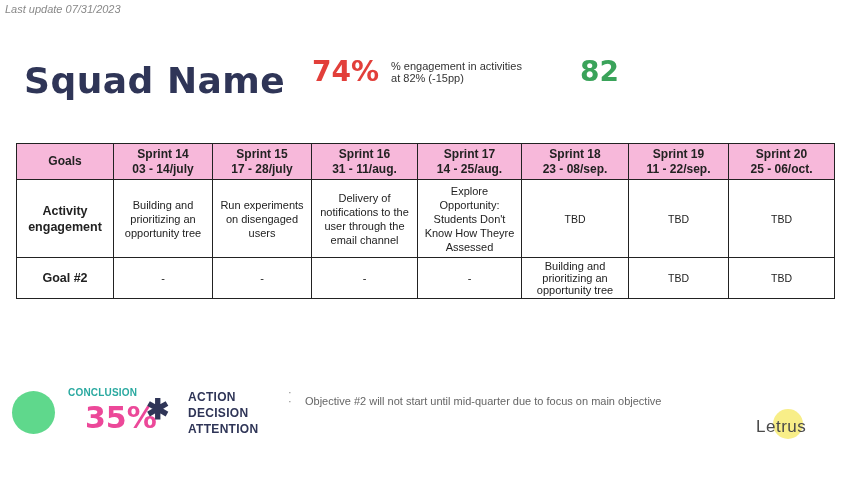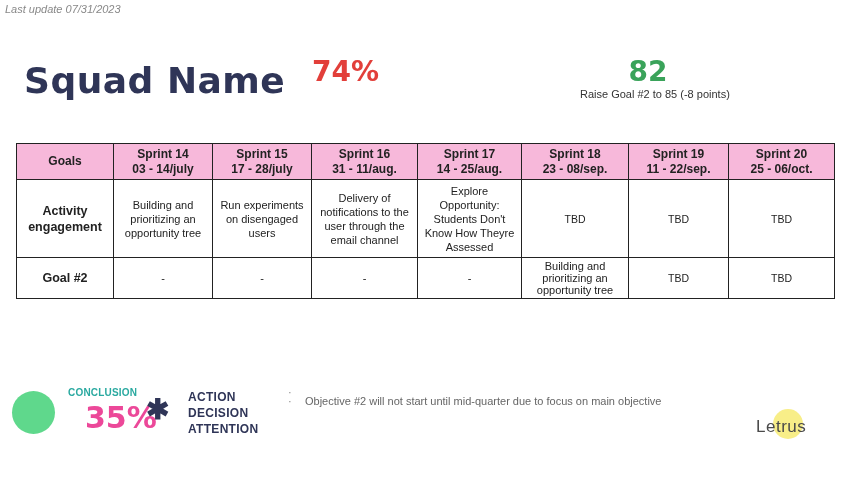--- a/index.html
+++ b/index.html
@@ -1,19 +1,19 @@
 <!DOCTYPE html>
 <html><head>
   <meta charset="utf-8">
   <style>
     html, body { margin:0; padding:0; }
     body { width:850px; height:478px; background:#ffffff; position:relative; overflow:hidden; font-family:"Liberation Sans", sans-serif; color:#222; }
     .last-update { position:absolute; left:5px; top:3px; font-size:11px; font-style:italic; color:#888; }
     .title { position:absolute; left:24px; top:48px; font-size:36px; font-weight:900; color:#2f3557; letter-spacing:0.5px; font-family:"DejaVu Sans", sans-serif;margin-top:12px; }
-    .kpi { position:absolute; display:flex; align-items:center;flex-direction:column; }
+    .kpi { position:absolute; display:flex; align-items:center; }
     .kpi1 { left:312px; top:55px; }
     .kpi2 { left:580px; top:55px; }
     .kpi-value { font-size:28px; font-weight:900; font-family:"DejaVu Sans", sans-serif; margin-right:12px; }
     .kpi1 .kpi-value { color:#e23f3a; }
     .kpi2 .kpi-value { color:#3aa35a; margin-right:14px; }
     .kpi-text { font-size:11px; color:#333; line-height:12px; }
     table.grid { position:absolute; left:16px; top:118px; width:818px; border-collapse:collapse; table-layout:fixed;margin-top:25px; }
     table.grid td, table.grid th { border:1.5px solid #222; text-align:center; vertical-align:middle; font-size:11px; line-height:14px; color:#222; padding:2px 3px; }
     table.grid th { background:#f7b8da; font-weight:bold; font-size:12px; line-height:15px; height:31px; }
     table.grid td.rowhead { font-weight:bold; font-size:12.5px; line-height:16px; }
@@ -34,25 +34,28 @@
     .logo-text { position:absolute; left:0; top:8px; font-size:17px; color:#4a4a4a; letter-spacing:0.5px; }
   </style>
 </head>
 <body>
 
 <div class="last-update">Last update 07/31/2023</div>
 <div class="title">Squad Name</div>
 
 <div class="kpi kpi1">
   <span class="kpi-value">74%</span>
+  <span class="kpi-text">
+    <span>% engagement in activities</span><br>
+    <span>at 82% (-15pp)</span>
+  </span>
 </div>
 
 <div class="kpi kpi2">
   <span class="kpi-value">82</span>
-  <span class="kpi-text">Raise Goal #2 to 85 (-8 points)</span>
 </div>
 
 <table class="grid">
   <colgroup>
     <col style="width:97px">
       <col style="width:99px">
       <col style="width:99px">
       <col style="width:106px">
     <col style="width:104px">
       <col style="width:107px">

